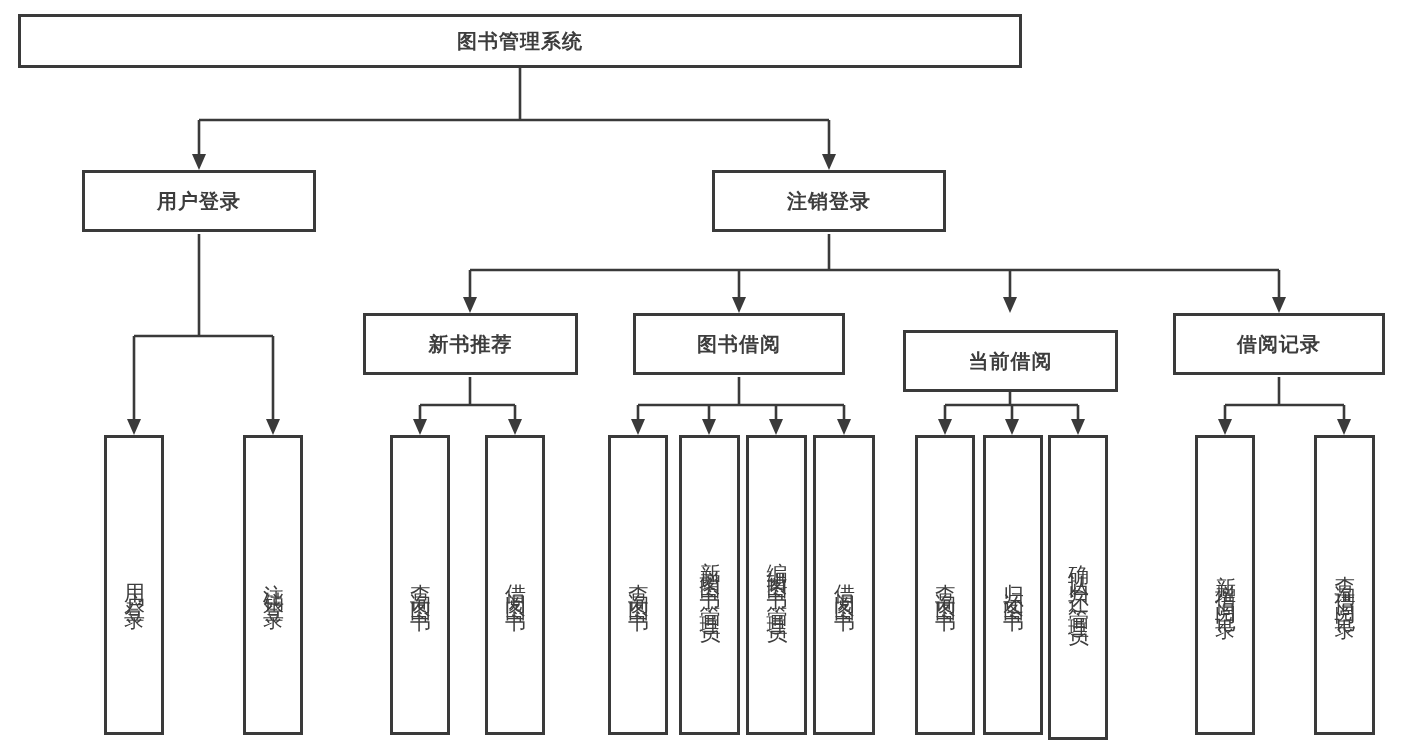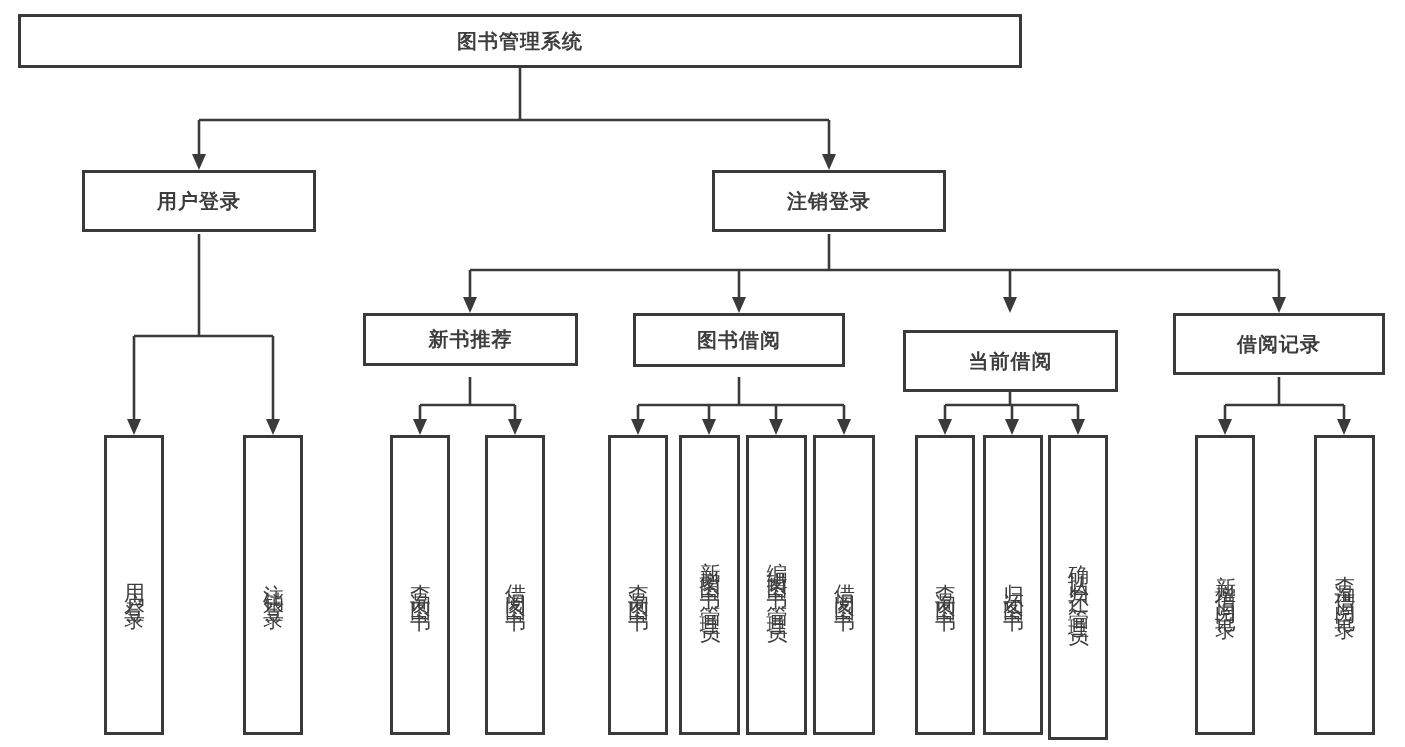--- a/index.html
+++ b/index.html
@@ -147,24 +147,24 @@
     <span class="h-label">图书管理系统</span>
   </div>
 
   <div class="node" style="left:82px; top:170px; width:234px; height:62px;">
     <span class="h-label">用户登录</span>
   </div>
   <div class="node" style="left:712px; top:170px; width:234px; height:62px;">
     <span class="h-label">注销登录</span>
   </div>
 
-  <div class="node" style="left:363px; top:313px; width:215px; height:53px;">
+  <div class="node" style="left:363px; top:313px; width:215px; height:62px;">
     <span class="h-label">新书推荐</span>
   </div>
-  <div class="node" style="left:633px; top:313px; width:212px; height:54px;">
+  <div class="node" style="left:633px; top:313px; width:212px; height:62px;">
     <span class="h-label">图书借阅</span>
   </div>
   <div class="node" style="left:903px; top:330px; width:215px; height:62px;">
     <span class="h-label">当前借阅</span>
   </div>
   <div class="node" style="left:1173px; top:313px; width:212px; height:62px;">
     <span class="h-label">借阅记录</span>
   </div>
 
   <div class="node" style="left:104px; top:435px; width:60px; height:300px;">

